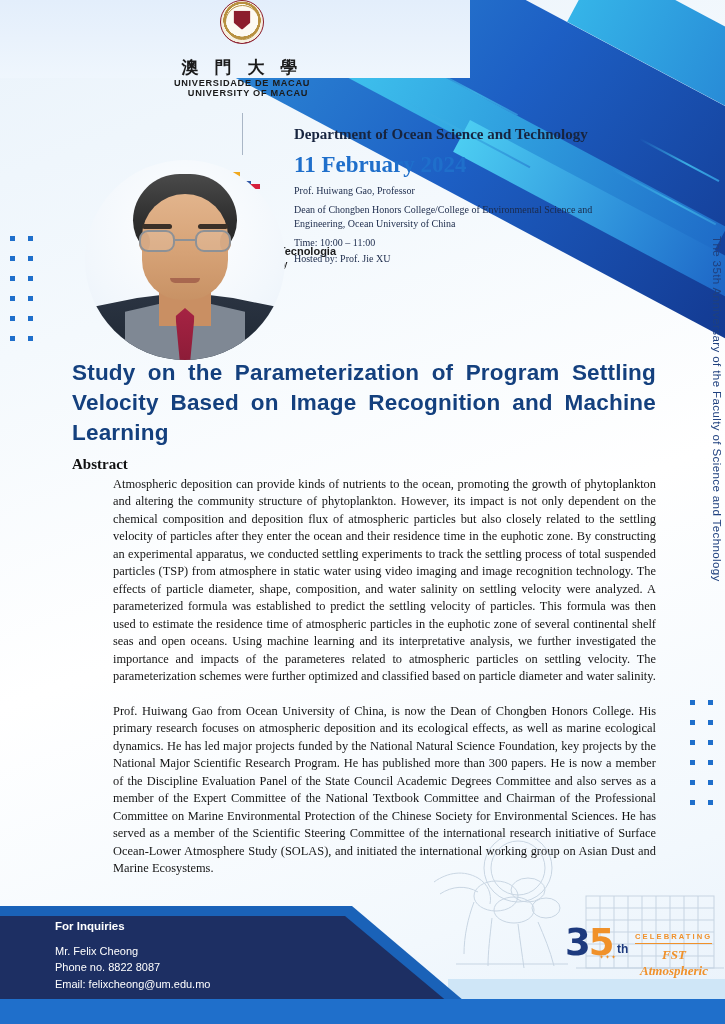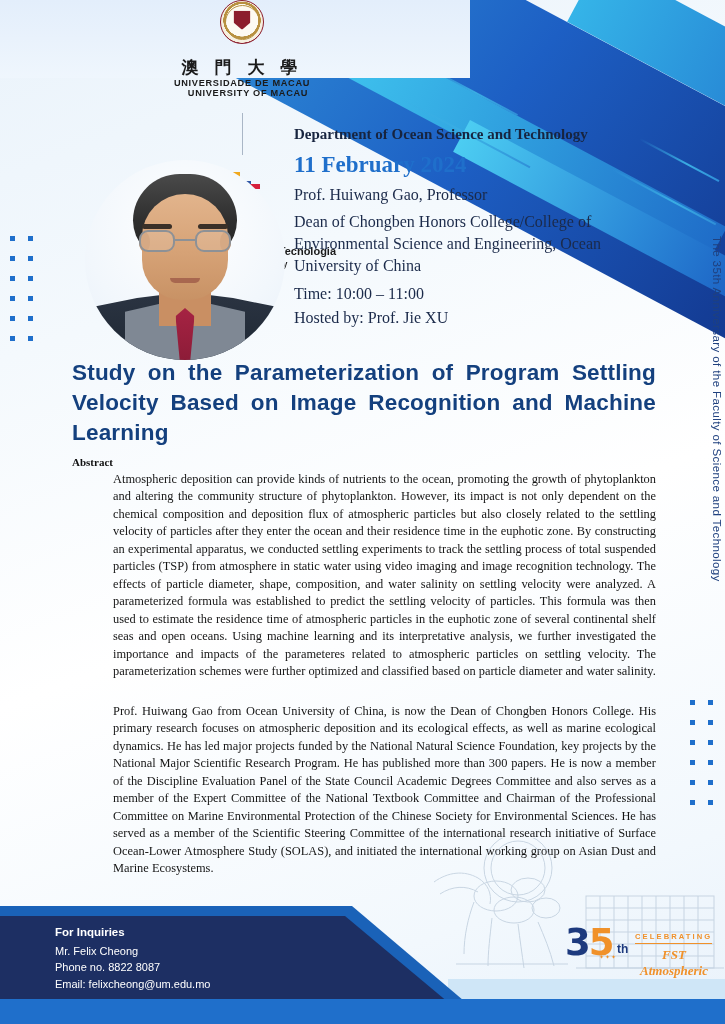--- a/index.html
+++ b/index.html
@@ -182,21 +182,21 @@
   .info .dept {
     font-family: "Liberation Serif", serif; font-weight: 700;
     font-size: 15px; color: #17243f; margin-bottom: 9px;
   }
   .info .date {
     font-family: "Liberation Serif", serif; font-weight: 700;
     font-size: 23px; color: #1f6fcb; margin-bottom: 6px;
   }
   .info p {
     font-family: "Liberation Serif", serif;
-    font-size: 16px; color: #1b2a4a; line-height: 1.38;
+    font-size: 10px; color: #1b2a4a; line-height: 1.38;
   }
   .info .spk { margin-bottom: 5px; }
   .info .aff { margin-bottom: 6px; }
   .info .row { margin-bottom: 2px; }
 
   
   .sidetext {
     position: absolute; right: 2px; top: 236px;
     writing-mode: vertical-rl;
     font-size: 11.5px; color: #20417f; letter-spacing: .4px;
@@ -207,21 +207,21 @@
   .title {
     position: absolute; left: 72px; top: 358px; width: 584px;
     font-size: 22.5px; font-weight: 700; line-height: 1.33;
     color: #14407e; letter-spacing: .2px; text-align: justify;
   }
 
   
   .body-sec { position: absolute; left: 72px; width: 584px; }
   .sec-h {
     font-family: "Liberation Serif", serif; font-weight: 700;
-    font-size: 11px; color: #111; margin-bottom: 3px;
+    font-size: 15px; color: #111; margin-bottom: 3px;
   }
   .sec-p {
     font-family: "Liberation Serif", serif;
     font-size: 12.4px; line-height: 1.41; color: #151515; text-align: justify; margin-left: 41px;
   }
   .abstract { top: 456px; }
   .biography { top: 703px; }
 
   
   .watermark {
@@ -245,21 +245,21 @@
     clip-path: polygon(0 0, 345px 0, 455px 100%, 0 100%);
   }
   .footer-sky {
     position: absolute; left: 448px; bottom: 25px; width: 277px; height: 20px;
     background: #cfe6f7;
   }
   .inq {
     position: absolute; left: 55px; bottom: 32px;
     color: #ffffff; line-height: 1.5;
   }
-  .inq .h { font-size: 11.5px; font-weight: 700; margin-bottom: 1px; }
+  .inq .h { font-size: 11.5px; font-weight: 700; margin-bottom: 7px; }
   .inq .l { font-size: 11px; }
 
   
   .anniv { position: absolute; right: 12px; bottom: 56px; width: 148px; height: 42px; text-align: center; }
   .anniv .n35 {
     position: absolute; left: 0; top: -2px;
     font-family: "DejaVu Sans", sans-serif;
     font-size: 37px; font-weight: 700; letter-spacing: -2px; line-height: 1;
   }
   .anniv .n3 { color: #1d3a7e; }

